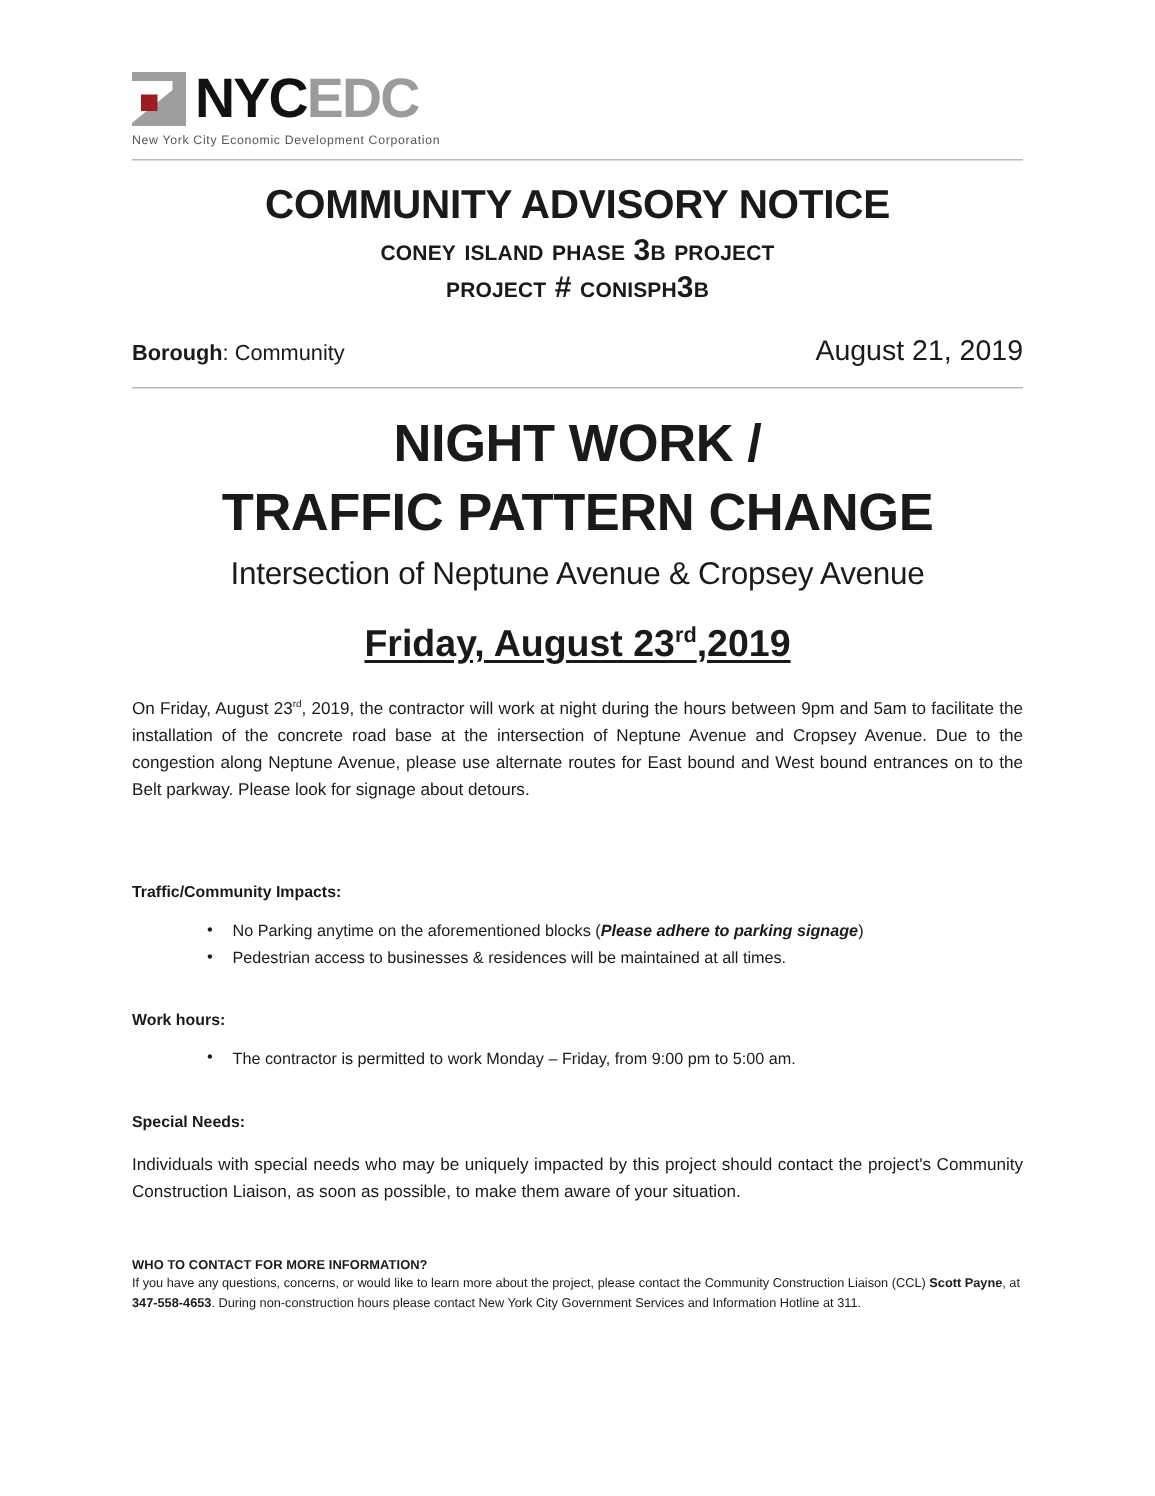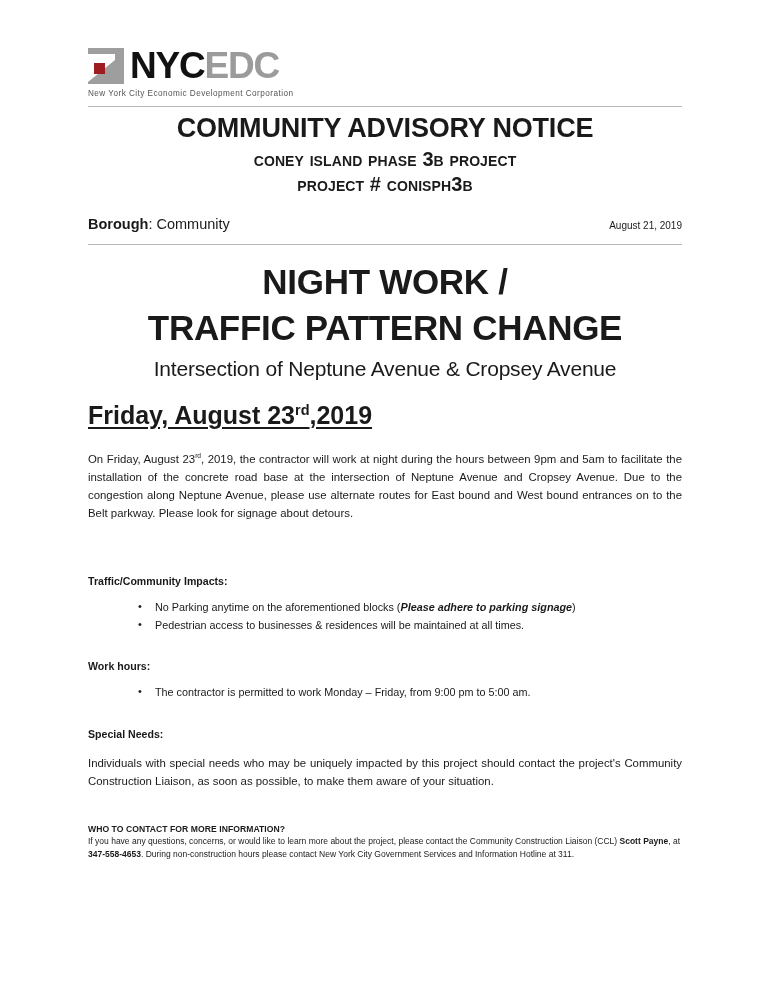--- a/index.html
+++ b/index.html
@@ -73,21 +73,21 @@
     margin: 0;
   }
   .rule-top { margin-top: 8px; }
 
   
   .notice-title {
     text-align: center;
     font-size: 27px;
     font-weight: bold;
     letter-spacing: -0.2px;
-    margin-top: 6px;
+    margin-top: 14px;
     line-height: 1.12;
   }
   .sub-title {
     text-align: center;
     font-size: 20px;
     font-weight: bold;
     font-variant: small-caps;
     text-transform: lowercase;
     line-height: 1.22;
     letter-spacing: 0.1px;
@@ -96,21 +96,21 @@
 
   
   .meta-row {
     display: flex;
     justify-content: space-between;
     align-items: baseline;
     margin-top: 20px;
     font-size: 14.5px;
   }
   .meta-left .label { font-weight: bold; }
-  .meta-right { font-size: 10px; }
+  .meta-right { font-size: 19px; }
 
   .rule-meta { margin-top: 12px; }
 
   
   .headline {
     text-align: center;
     font-size: 35px;
     font-weight: bold;
     line-height: 1.30;
     margin-top: 14px;
@@ -118,20 +118,21 @@
   }
   .headline-sub {
     text-align: center;
     font-size: 21px;
     font-weight: normal;
     line-height: 1.2;
     margin-top: 6px;
     letter-spacing: -0.2px;
   }
   .headline-date {
+    text-align: center;
     font-size: 25px;
     font-weight: bold;
     margin-top: 20px;
   }
   .headline-date .u {
     text-decoration: underline;
     text-underline-offset: 3px;
   }
   sup {
     font-size: 0.58em;

